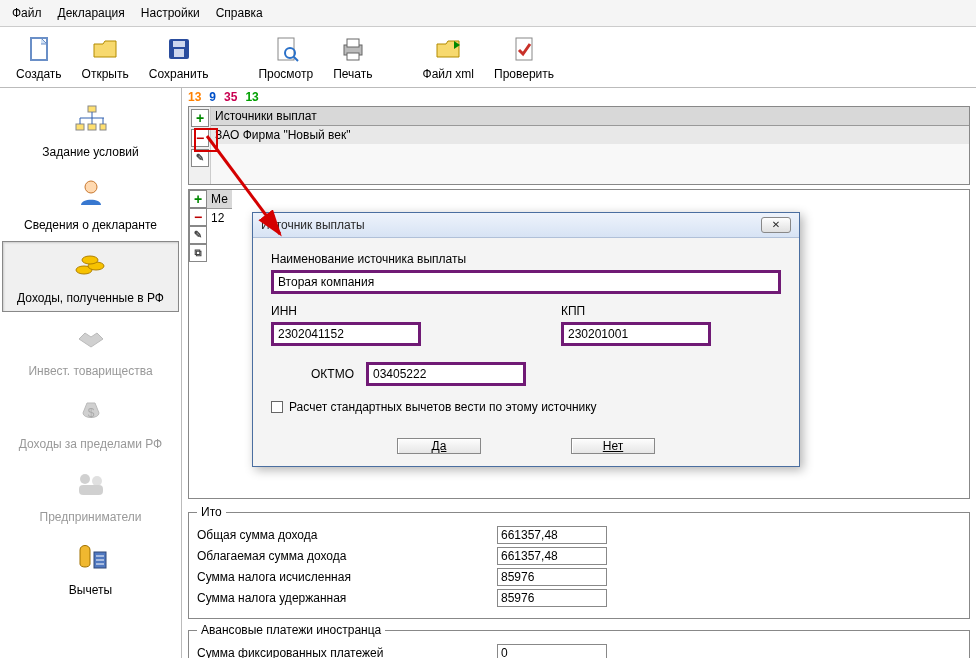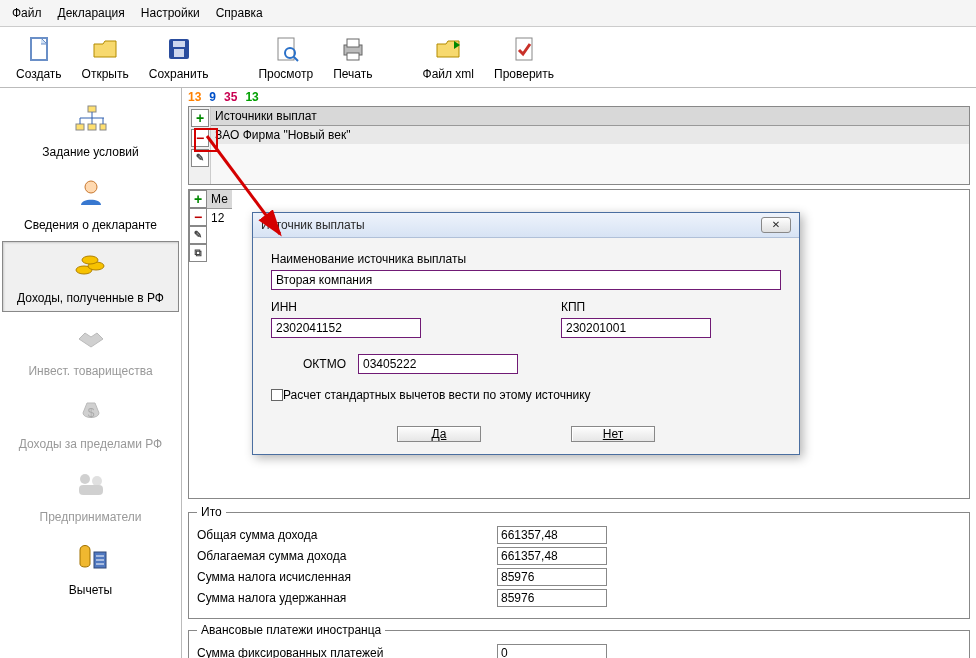--- a/index.html
+++ b/index.html
@@ -51,27 +51,27 @@
 .frow { display: flex; align-items: center; margin: 3px 0; }
 .frow label { width: 300px; }
 .frow input { border: 1px solid #888; padding: 1px 3px; width: 110px; background:#fff;}
 
 
 .modal { position: absolute; left: 252px; top: 212px; width: 548px; background: #f4f4f4; border: 1px solid #4a6ea0; box-shadow: 3px 3px 10px rgba(0,0,0,0.3); z-index: 20; }
 .modal-title { display: flex; justify-content: space-between; align-items: center; padding: 4px 8px; background: linear-gradient(#eef3fb, #d7e3f4); font-size: 12px; color:#2a2a2a; border-bottom: 1px solid #b0c0d8;}
 .modal-close { width: 30px; height: 16px; border: 1px solid #888; border-radius: 3px; background: linear-gradient(#fefefe,#e0e0e0); text-align: center; font-size: 10px; line-height: 14px; cursor: pointer; font-family: Arial;}
 .modal-body { padding: 14px 18px 12px 18px; }
 .mlabel { margin-bottom: 4px; }
-.minput { width: 100%; border: 1px solid #701a75; padding: 2px 4px; background: #fff; margin-bottom: 10px; }
+.minput { width: 100%; border: 3px solid #701a75; padding: 2px 4px; background: #fff; margin-bottom: 10px; }
 .mrow { display: flex; gap: 70px; margin-bottom: 4px; }
 .mcol { display: flex; flex-direction: column; flex:1; }
 .mcol .minput { width: 150px; }
-.okrow { display: flex; align-items: center; gap: 12px; margin: 6px 0 14px 32px; }
+.okrow { display: flex; align-items: center; gap: 12px; margin: 6px 0 14px 40px; }
 .okrow input.minput { width: 160px; margin:0; }
-.checkrow { display:flex; align-items:center; margin-bottom:18px; margin-top:6px;}
+.checkrow { display:flex; align-items:center; gap:6px; margin-bottom:18px; margin-top:6px;}
 .checkrow .cb { width:12px; height:12px; border:1px solid #666; background:#fff;}
 .btnrow { display:flex; justify-content:center; gap:90px; padding-top:6px;}
 .dlgbtn { width:84px; height:16px; border:1px solid #888; background:linear-gradient(#fdfdfd,#e6e6e6); cursor:pointer; box-shadow: 1px 1px 0 #fff inset; text-decoration: underline;}
 
 
 .arrow-svg { position: absolute; left: 185px; top: 126px; z-index: 30; pointer-events: none; }
 
 </style>
 </head>
 <body>

